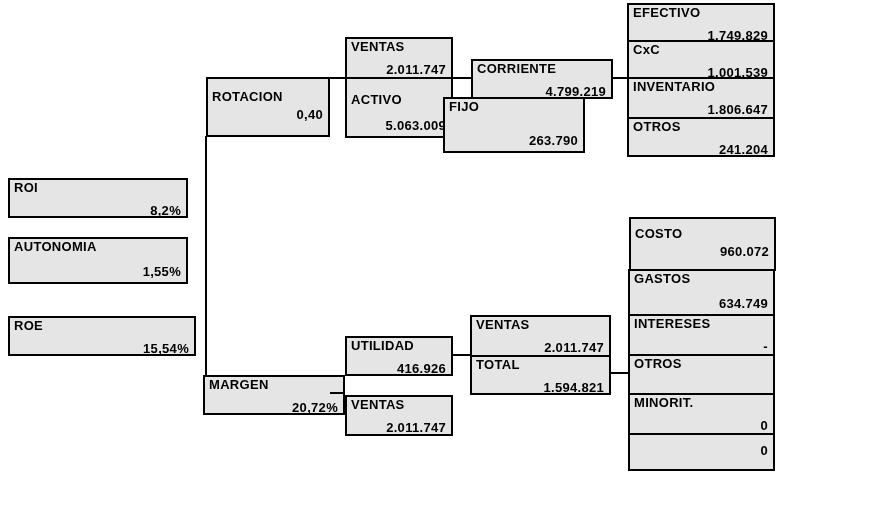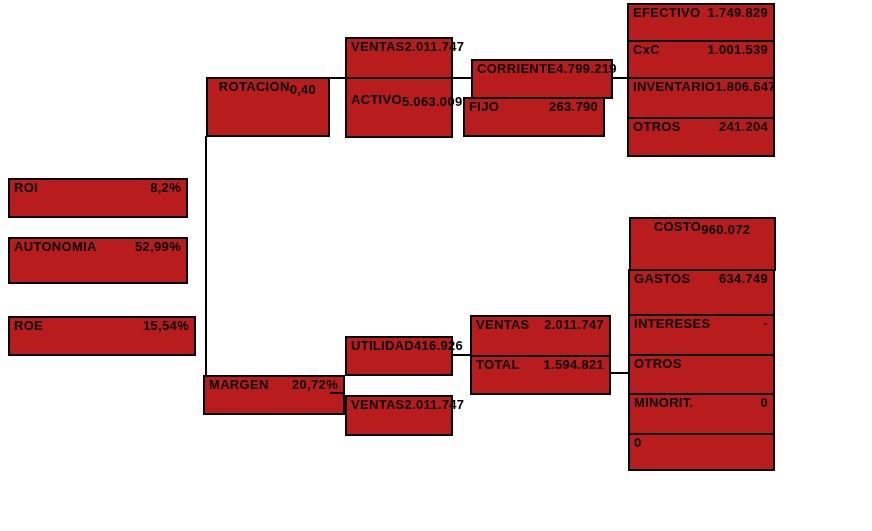--- a/index.html
+++ b/index.html
@@ -11,50 +11,50 @@
     font-weight:bold;
     font-size:13px;
     color:#000000;
     letter-spacing:0.3px;
     overflow:hidden;
   }
   .node{
     position:absolute;
     box-sizing:border-box;
     border:2px solid #000000;
-    background:#b91c1c;
+    background:#e5e5e5;
     display:flex;
-    flex-direction:row;
+    flex-direction:column;
     justify-content:space-between;
     padding:1px 5px 2px 4px;
     line-height:1.15;
   }
   .node .lbl{text-align:left;white-space:nowrap;}
-  .node .val{text-align:right;white-space:nowrap;}
+  .node .val{text-align:right;white-space:nowrap;margin-top:8px;}
   .node.top-pack{justify-content:center;}
   .node.top-pack .val{margin-top:3px;}
   .node.pad-top{justify-content:space-between;padding-top:14px;}
   .node.pad-top .val{margin-top:2px;}
   .conn{
     position:absolute;
     background:#000000;
   }
 </style>
 </head>
 <body>
 
 <div id="canvas">
 
   <div class="node" style="left:8px;top:178px;width:180px;height:40px">
     <div class="lbl">ROI</div>
     <div class="val">8,2%</div>
   </div>
   <div class="node" style="left:8px;top:237px;width:180px;height:47px">
     <div class="lbl">AUTONOMIA</div>
-    <div class="val">52,99%</div>
+    <div class="val">1,55%</div>
   </div>
   <div class="node" style="left:8px;top:316px;width:188px;height:40px">
     <div class="lbl">ROE</div>
     <div class="val">15,54%</div>
   </div>
 
   <div class="node top-pack" style="left:206px;top:77px;width:124px;height:60px">
     <div class="lbl">ROTACION</div>
     <div class="val">0,40</div>
   </div>
@@ -69,21 +69,21 @@
   </div>
   <div class="node pad-top" style="left:345px;top:77px;width:108px;height:61px">
     <div class="lbl">ACTIVO</div>
     <div class="val">5.063.009</div>
   </div>
 
   <div class="node" style="left:471px;top:59px;width:142px;height:40px">
     <div class="lbl">CORRIENTE</div>
     <div class="val">4.799.219</div>
   </div>
-  <div class="node" style="left:463px;top:97px;width:142px;height:40px">
+  <div class="node" style="left:443px;top:97px;width:142px;height:56px">
     <div class="lbl">FIJO</div>
     <div class="val">263.790</div>
   </div>
 
   <div class="node" style="left:627px;top:3px;width:148px;height:39px">
     <div class="lbl">EFECTIVO</div>
     <div class="val">1.749.829</div>
   </div>
   <div class="node" style="left:627px;top:40px;width:148px;height:39px">
     <div class="lbl">CxC</div>

